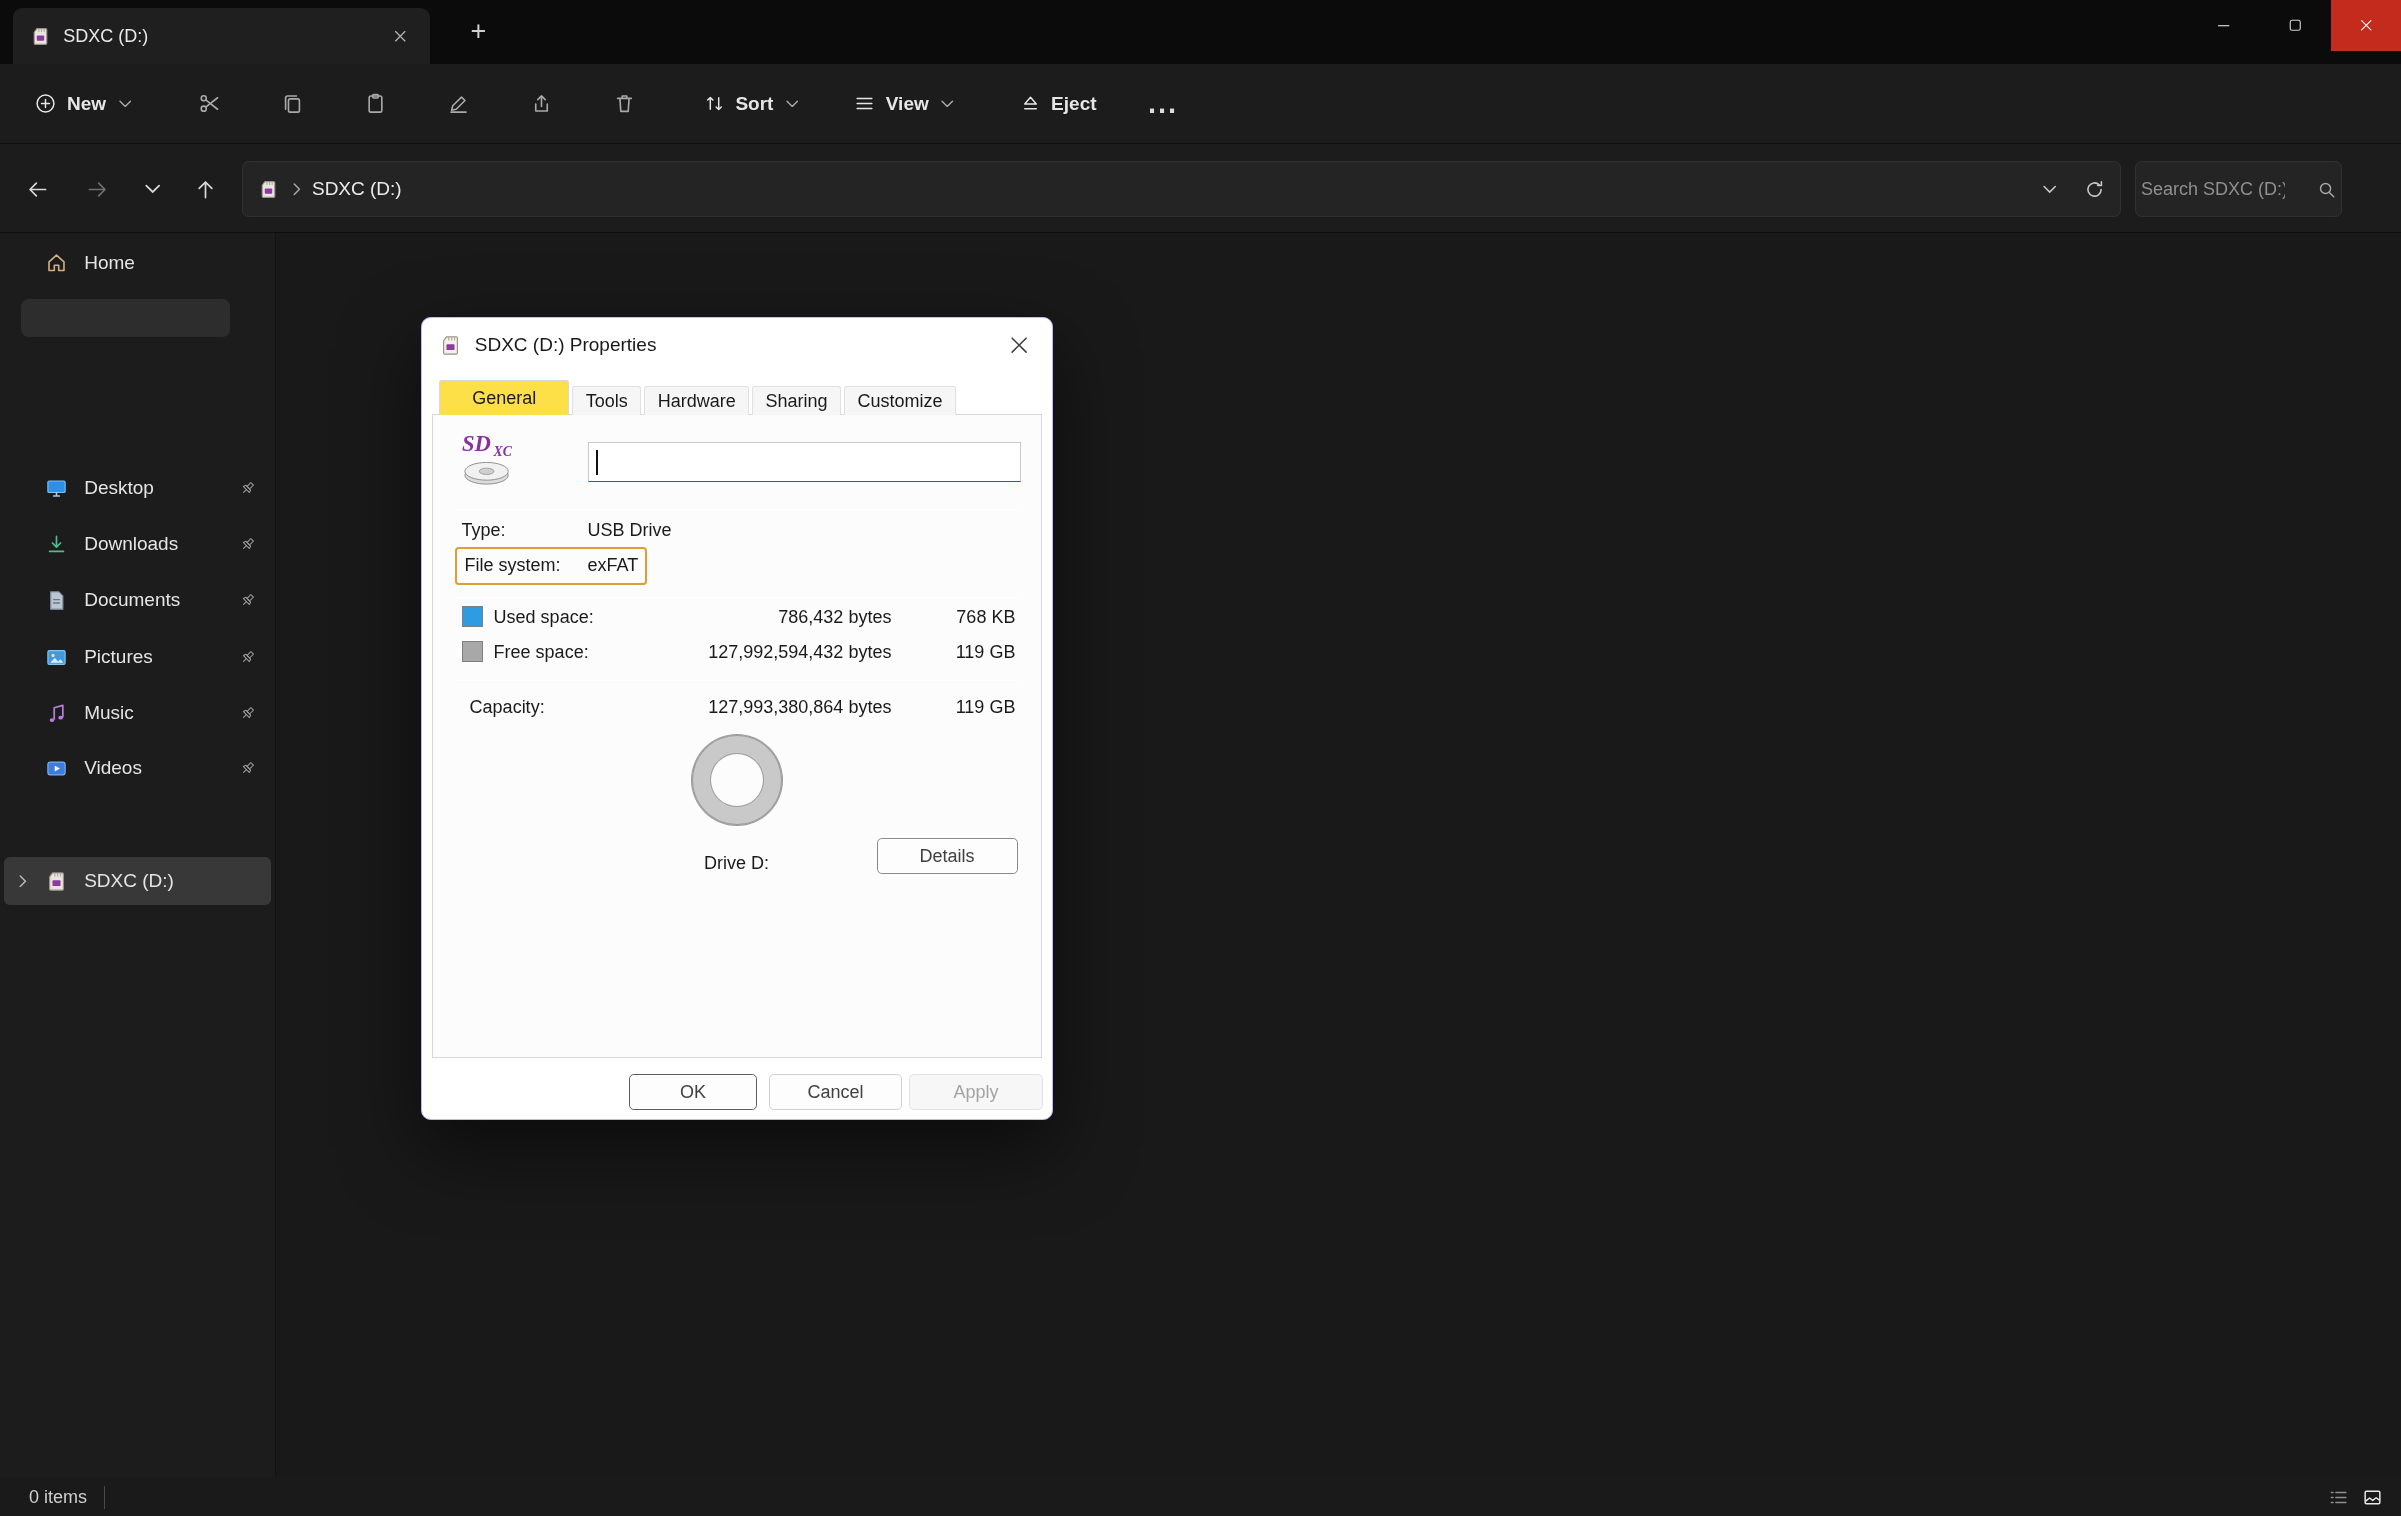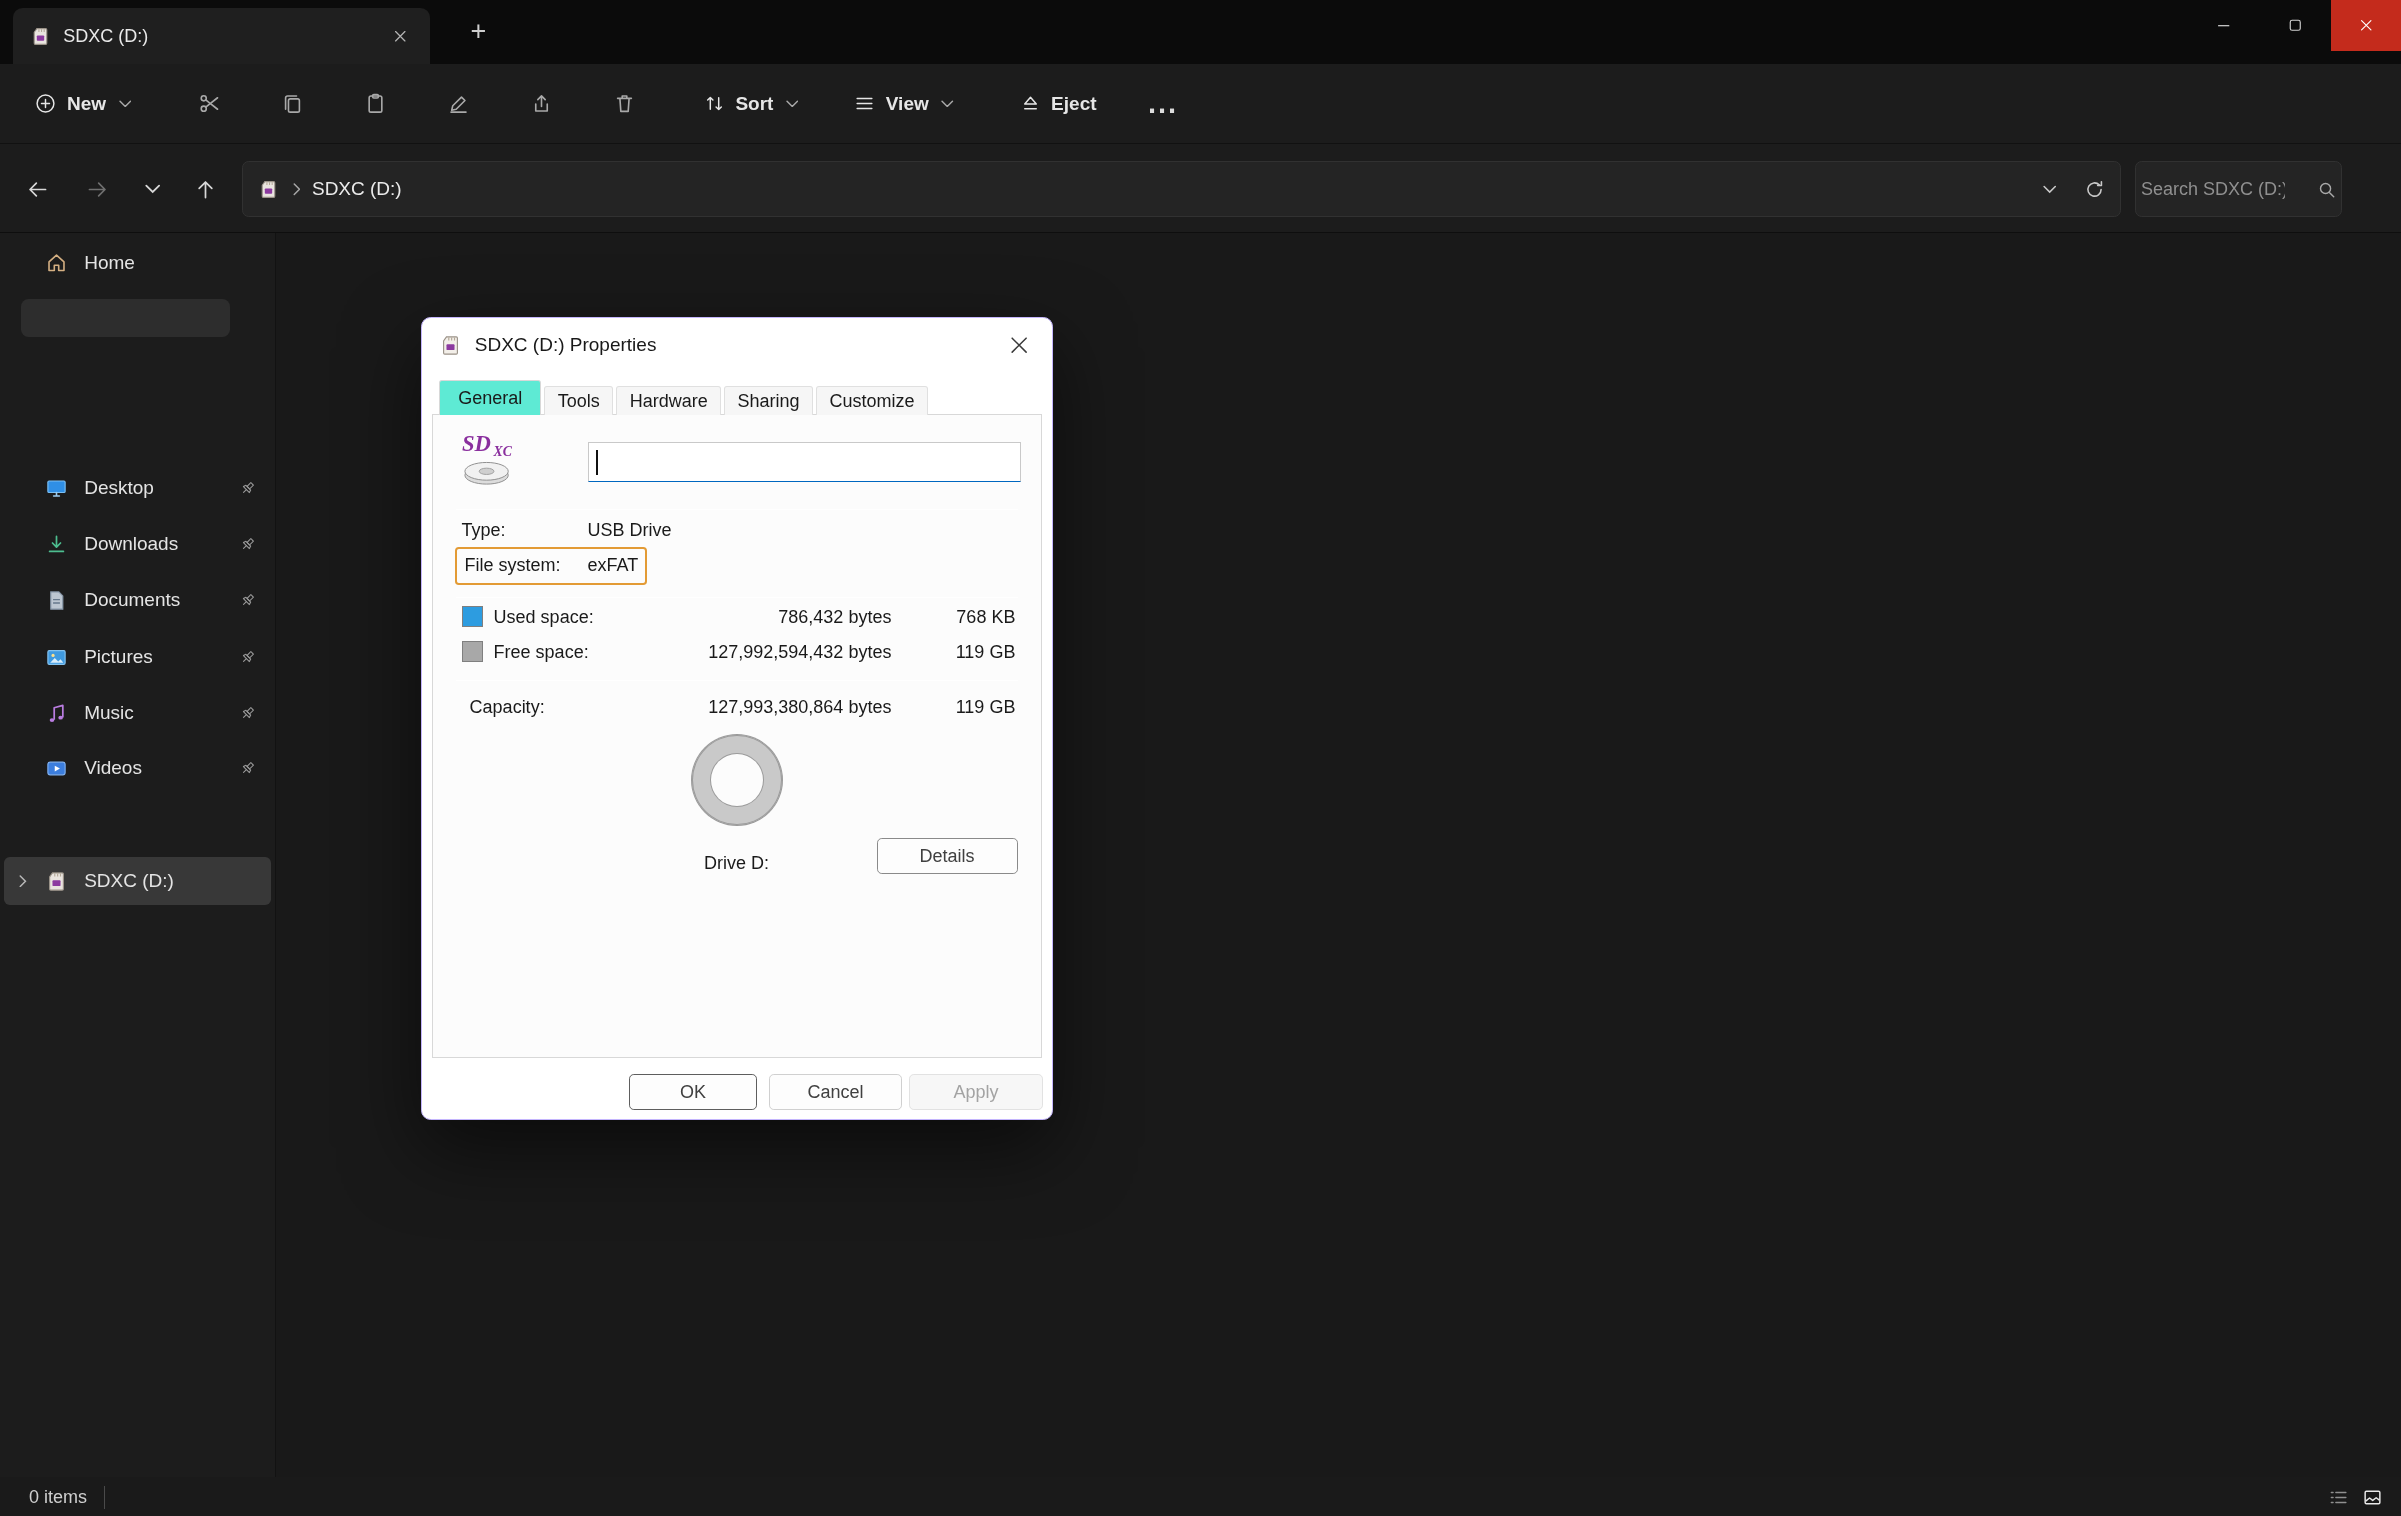--- a/index.html
+++ b/index.html
@@ -80,21 +80,21 @@
   
   .dialog { position: absolute; left: 421px; top: 317px; width: 632px; height: 803px; background: #ffffff;
             border: 1px solid #c4b5fd; border-radius: 9.6px; box-shadow: 0 29px 77px rgba(0,0,0,.55);
             color: #1a1a1a; font-size: 18px; }
   .dlg-titlebar { position: absolute; left: 0; top: 0; width: 100%; height: 54px; display: flex; align-items: center; padding: 0 17.3px; }
   .dlg-title { margin-left: 12.5px; font-size: 19px; color: #191919; }
   .dlg-close { margin-left: auto; width: 31px; height: 31px; display: flex; align-items: center; justify-content: center; border-radius: 4.8px; }
   .dlg-tabs { position: absolute; left: 17.3px; top: 62px; height: 35px; display: flex; align-items: flex-end; z-index: 3; }
   .dlg-tab { border: 1px solid #e0e0e0; border-bottom: none; background: #f6f6f6; height: 29px;
              padding: 0 12.5px; display: flex; align-items: center; margin-right: 2.9px; border-radius: 2.9px 2.9px 0 0; font-size: 18px; }
-  .dlg-tab.active { background: #5eead4; border-color: #d8d8d8; height: 35px; padding: 0 18px; }
+  .dlg-tab.active { background: #fde047; border-color: #d8d8d8; height: 35px; padding: 0 32px; }
   .dlg-page { position: absolute; left: 9.6px; right: 9.6px; top: 96px; bottom: 61px; background: #fcfcfc;
               border: 1px solid #d8d8d8; z-index: 1; }
   .hr { position: absolute; left: 23px; right: 23px; height: 1px; background: #e2e2e2; border-bottom: 1px solid #fff; }
   .row-label { position: absolute; white-space: nowrap; }
   .row-val { position: absolute; white-space: nowrap; }
   .right-bytes { position: absolute; right: 150px; text-align: right; white-space: nowrap; }
   .right-size { position: absolute; right: 26px; text-align: left; white-space: nowrap; }
   .sq { position: absolute; width: 21px; height: 21px; border: 1px solid #7f7f7f; }
   .vol-input { position: absolute; left: 155px; top: 27px; width: 433px; height: 40px; background: #fff;
                border: 1px solid #c9c9c9; border-bottom: 1.9px solid #0067c0; display: flex; align-items: center; padding: 0 7.7px; }

